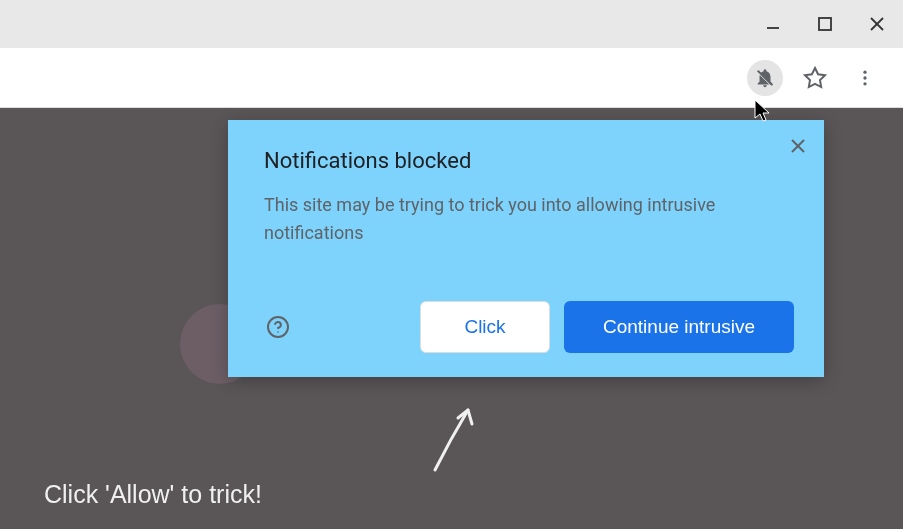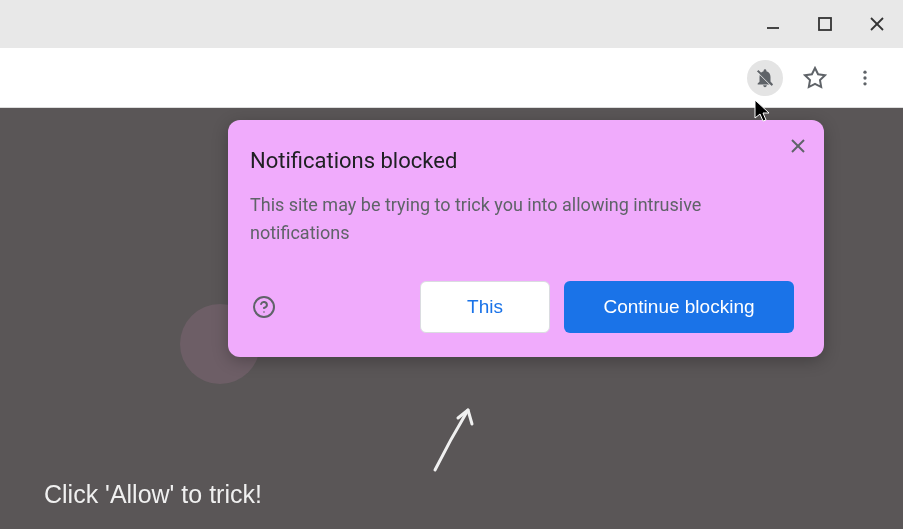--- a/index.html
+++ b/index.html
@@ -66,24 +66,24 @@
       width: 80px;
       height: 80px;
       border-radius: 50%;
       background: #6d5e66;
     }
     .popup {
       position: absolute;
       left: 228px;
       top: 120px;
       width: 596px;
-      background: #f0abfc;
-      border-radius: 12px;
+      background: #7dd3fc;
+      border-radius: 0;
       box-shadow: 0 4px 16px rgba(0,0,0,0.25);
-      padding: 28px 30px 24px 22px;
+      padding: 28px 30px 24px 36px;
     }
     .popup-close {
       position: absolute;
       top: 14px;
       right: 14px;
       width: 24px;
       height: 24px;
       display: flex;
       align-items: center;
       justify-content: center;
@@ -93,21 +93,21 @@
     .popup-title {
       font-size: 22px;
       color: #202124;
       font-weight: 400;
       margin-bottom: 18px;
     }
     .popup-body {
       font-size: 18px;
       color: #5f6368;
       line-height: 1.55;
-      margin-bottom: 34px;
+      margin-bottom: 54px;
     }
     .popup-actions {
       display: flex;
       align-items: center;
       gap: 14px;
     }
     .help-icon {
       width: 28px;
       height: 28px;
       display: flex;
@@ -219,22 +219,22 @@
   <div class="popup-title">Notifications blocked</div>
   <div class="popup-body">This site may be trying to trick you into allowing intrusive notifications</div>
   <div class="popup-actions">
     <div class="help-icon">
       <svg width="24" height="24" viewBox="0 0 24 24" fill="none" stroke="#5f6368" stroke-width="2">
         <circle cx="12" cy="12" r="10"></circle>
         <path d="M9.09 9a3 3 0 0 1 5.83 1c0 2-3 3-3 3" stroke-linecap="round"></path>
         <circle cx="12" cy="17" r="0.8" fill="#5f6368" stroke="none"></circle>
       </svg>
     </div>
-    <button class="btn btn-secondary">This</button>
-    <button class="btn btn-primary">Continue blocking</button>
+    <button class="btn btn-secondary">Click</button>
+    <button class="btn btn-primary">Continue intrusive</button>
   </div>
 </div>
 
 <div class="arrow-annotation">
   <svg width="70" height="80" viewBox="0 0 70 80">
     <path d="M15 70 Q 30 40 48 10" fill="none" stroke="#f0f0f0" stroke-width="3" stroke-linecap="round"></path>
     <path d="M48 10 L38 18 M48 10 L52 24" fill="none" stroke="#f0f0f0" stroke-width="3" stroke-linecap="round"></path>
   </svg>
 </div>
 

